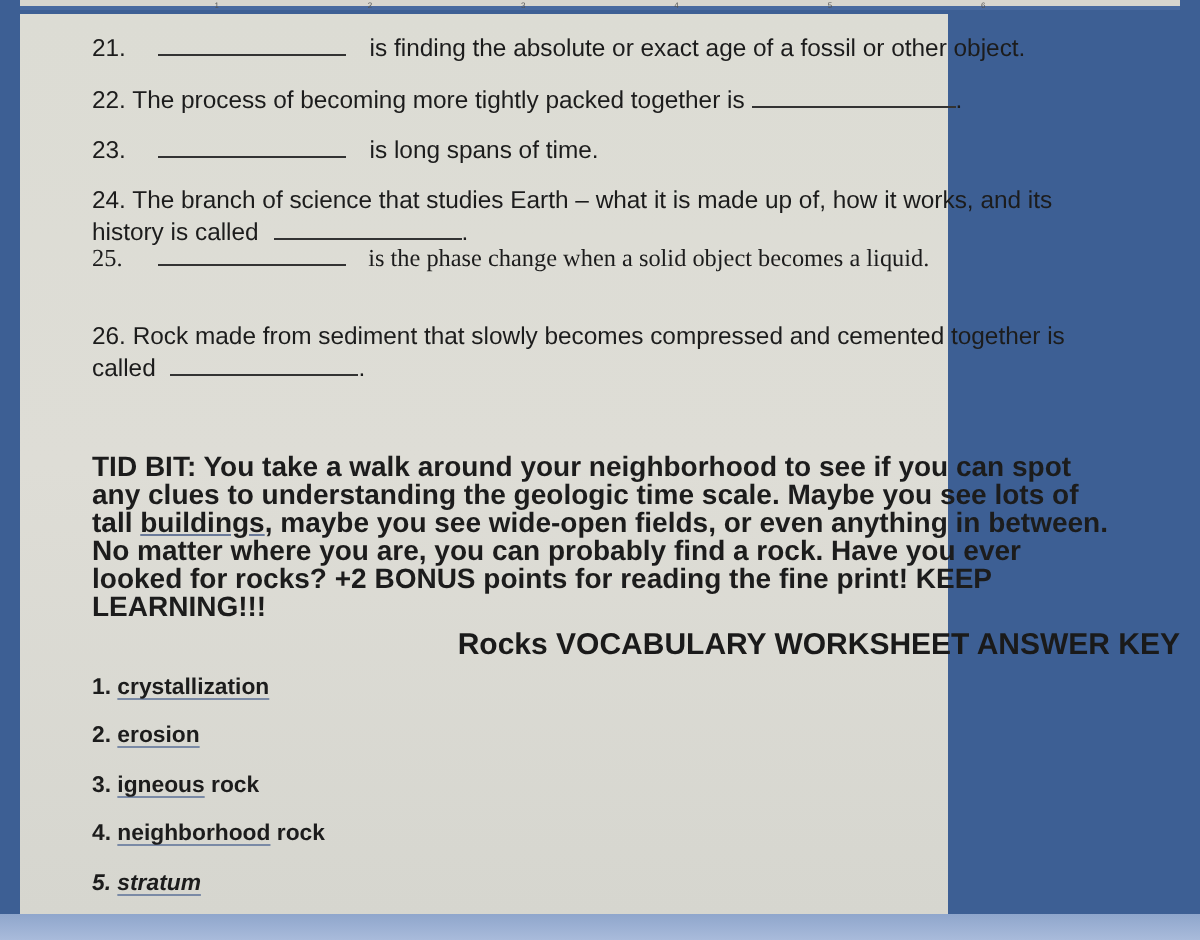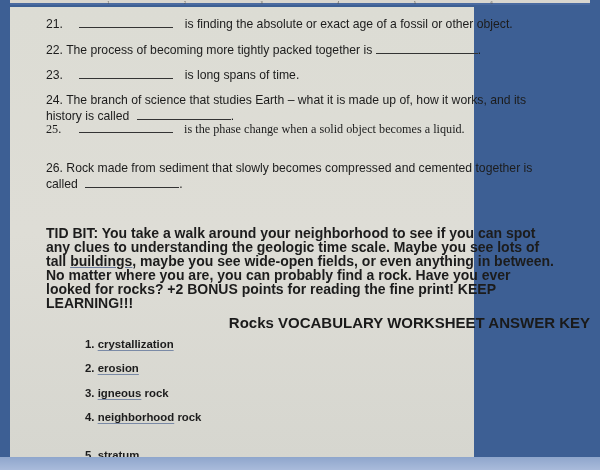--- a/index.html
+++ b/index.html
@@ -39,21 +39,20 @@
     font-size: 14px; line-height: 14px; font-weight: bold; color: #1c1c1c;
   }
   .u { text-decoration: underline; text-decoration-color: #6a7a9a; }
   .title {
     position: absolute; left: 0; width: 580px; top: 307px;
     text-align: right; font-size: 15px; font-weight: bold; color: #1a1a1a;
   }
   .ans {
     position: absolute; left: 36px; font-size: 11.4px; font-weight: bold;
     color: #1c1c1c;
-    margin-left: 39px;
   }
   .ans .word { text-decoration: underline; text-decoration-color: #7a8aa6; text-underline-offset: 2px; }
 </style>
 </head>
 <body>
 
 <div class="ruler">
   <span>1</span>
   <span>2</span>
   <span>3</span>
@@ -125,19 +124,19 @@
     <span class="word">erosion</span><span></span>
   </div>
   <div class="ans" style="top:380px;">
     <span>3.</span>
     <span class="word">igneous</span><span> rock</span>
   </div>
   <div class="ans" style="top:404px;">
     <span>4.</span>
     <span class="word">neighborhood</span><span> rock</span>
   </div>
-  <div class="ans" style="top:442px;">
+  <div class="ans" style="top:429px;font-style:italic;">
     <span>5.</span>
     <span class="word">stratum</span><span></span>
   </div>
 </div>
 
 <div class="bottom-bar"></div>
 
 </body></html>

